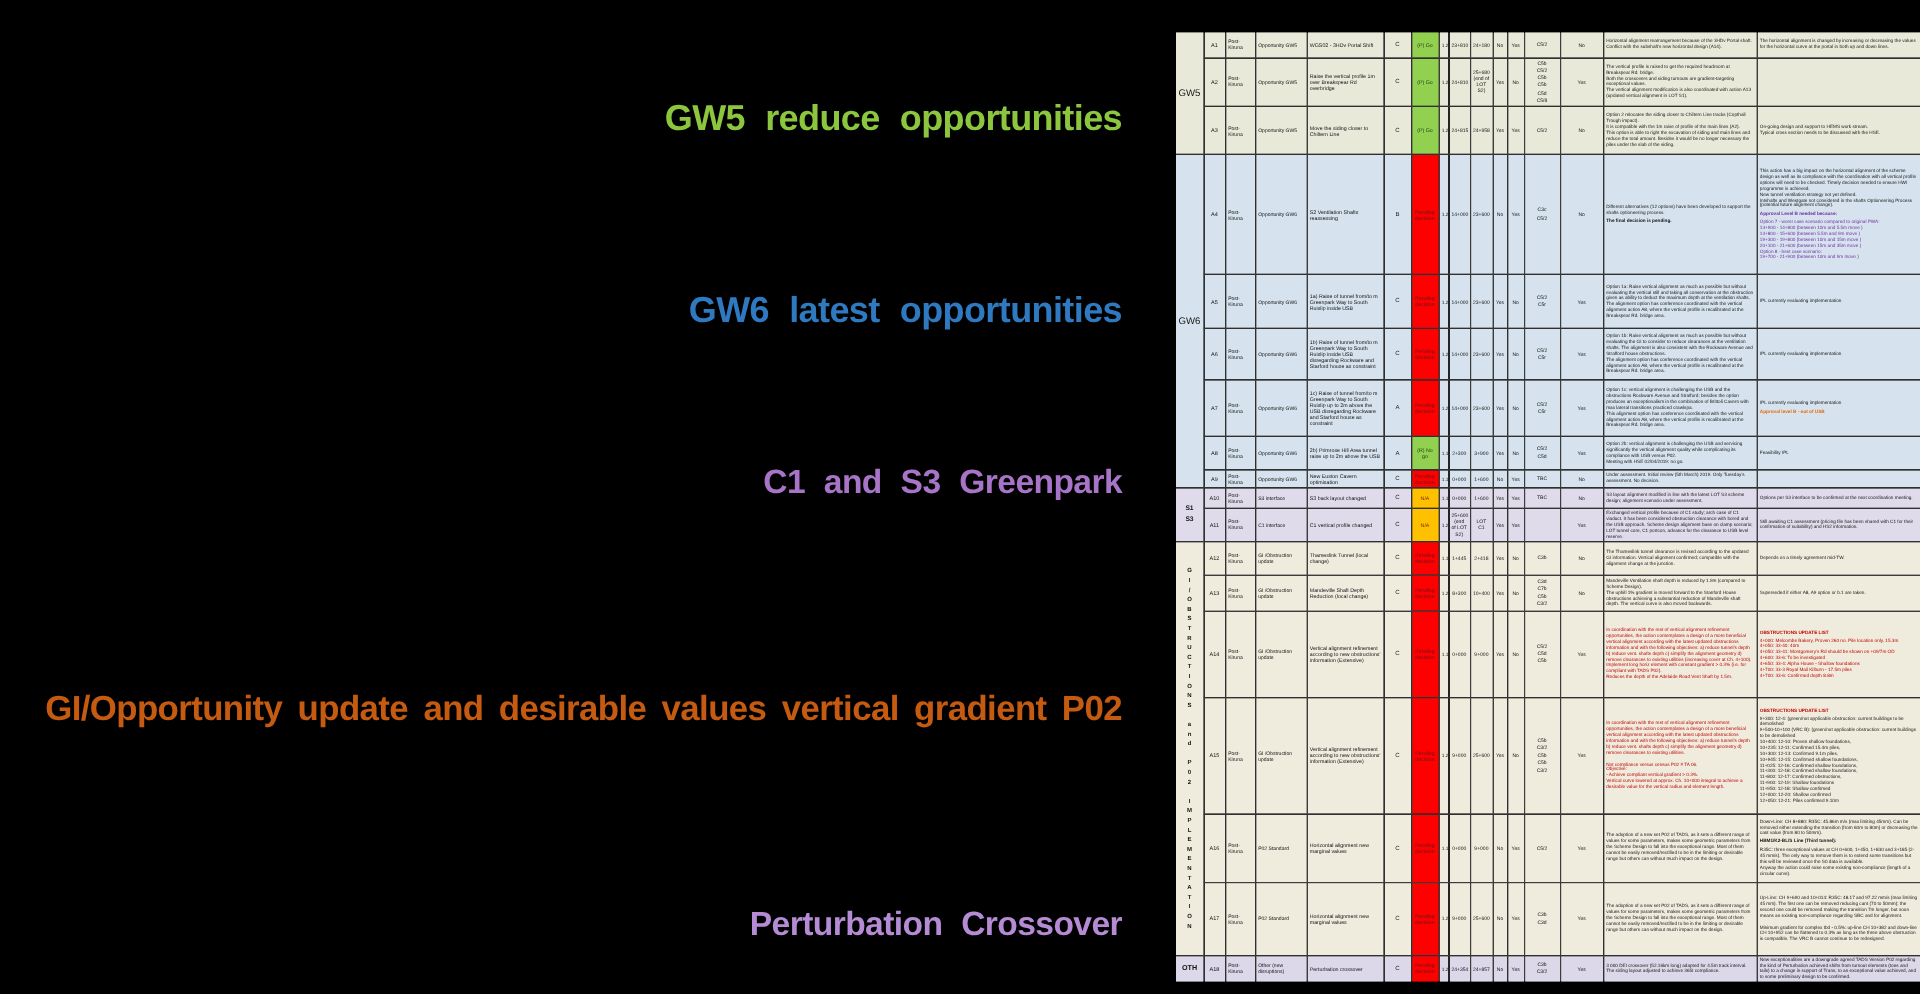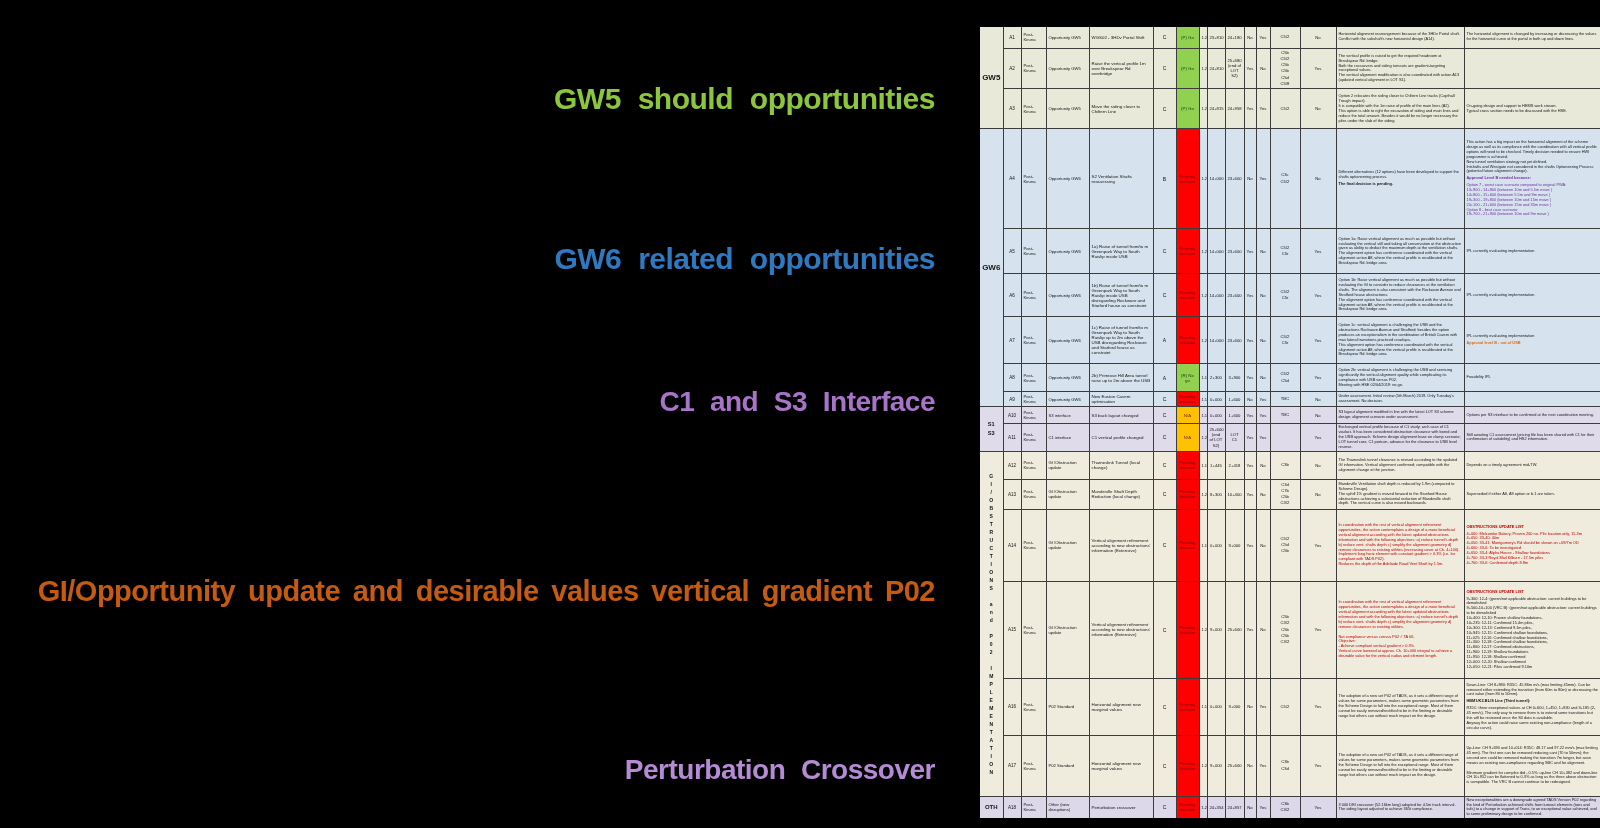--- a/index.html
+++ b/index.html
@@ -27,34 +27,34 @@
   td.cls{font-size:5px;text-align:center;}
   td.status{font-size:4.4px;font-weight:bold;text-align:center;line-height:1.15;}
   td.rev{font-size:4px;text-align:center;}
   td.ch{font-size:4.2px;text-align:center;line-height:1.2;white-space:pre-line;}
   td.fl{font-size:4.2px;text-align:center;}
   td.codes{font-size:4.2px;text-align:center;line-height:1.5;white-space:pre-line;}
   td.long{font-size:3.9px;line-height:1.25;vertical-align:middle;}
   td.long div{white-space:pre-line;margin:0 0 2px 0;}
   td.long div:last-child{margin:0;}
   th.grp{text-align:center;}
-  th.grp.big{font-size:8px;font-weight:bold;}
+  th.grp.big{font-size:8px;font-weight:normal;}
   th.grp.two{font-size:5.6px;font-weight:bold;line-height:1.6;white-space:pre-line;}
   th.grp.small{font-size:6px;font-weight:bold;}
   th.grp.stacked{font-size:5px;font-weight:bold;line-height:8px;white-space:pre-line;
                  vertical-align:middle;}
   .fw{font-weight:bold;}
 </style>
 </head>
 <body>
 
 <div>
-  <div class="ann ann-gw5" style="color: rgb(140, 198, 62);">GW5 should opportunities</div>
-  <div class="ann ann-gw6" style="color: rgb(46, 121, 192);">GW6 related opportunities</div>
-  <div class="ann ann-c1s3" style="color: rgb(168, 116, 200);">C1 and S3 Interface</div>
+  <div class="ann ann-gw5" style="color: rgb(140, 198, 62);">GW5 reduce opportunities</div>
+  <div class="ann ann-gw6" style="color: rgb(46, 121, 192);">GW6 latest opportunities</div>
+  <div class="ann ann-c1s3" style="color: rgb(168, 116, 200);">C1 and S3 Greenpark</div>
   <div class="ann ann-gi" style="color: rgb(197, 90, 17);">GI/Opportunity update and desirable values vertical gradient P02</div>
   <div class="ann ann-pert" style="color: rgb(180, 139, 212);">Perturbation Crossover</div>
 </div>
 
 <div class="sheet">
   <table class="grid">
     <colgroup>
       <col style="width:24px">
         <col style="width:18px">
         <col style="width:25px">

